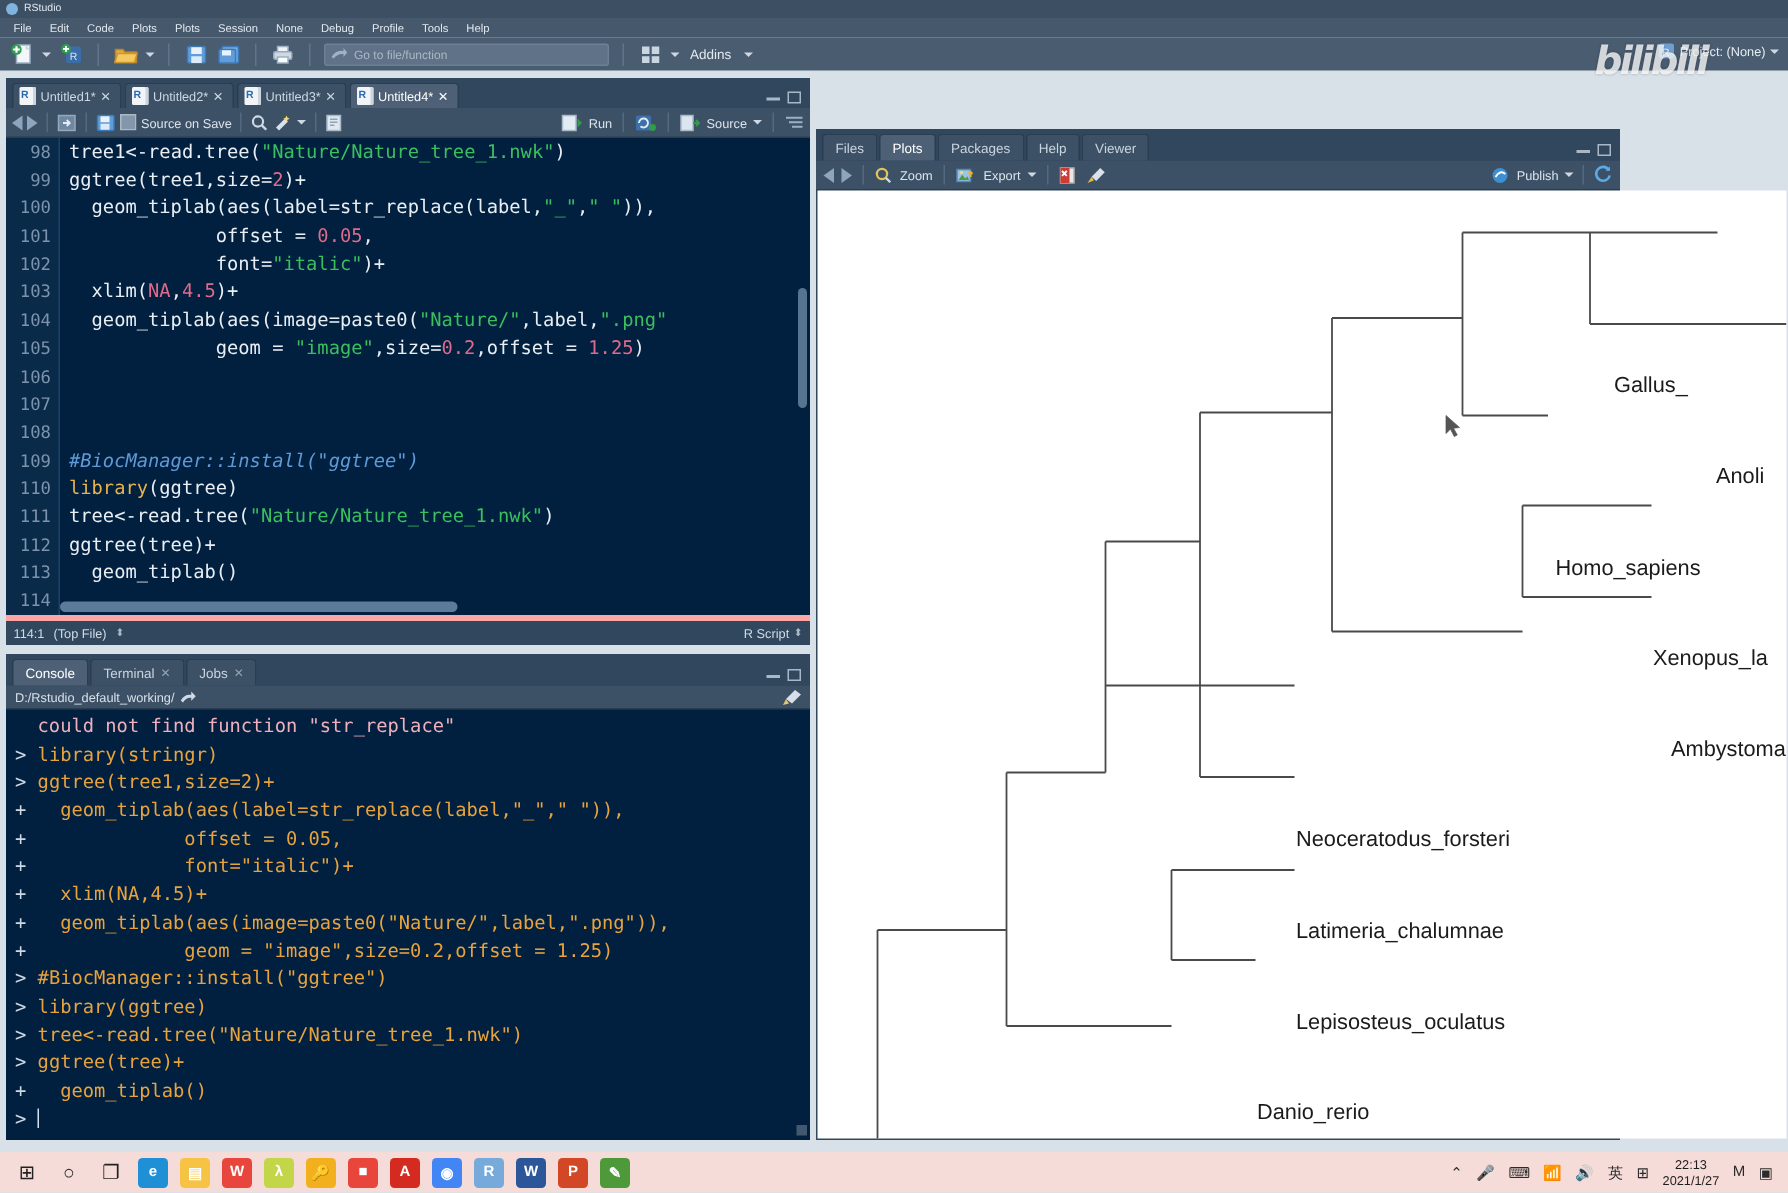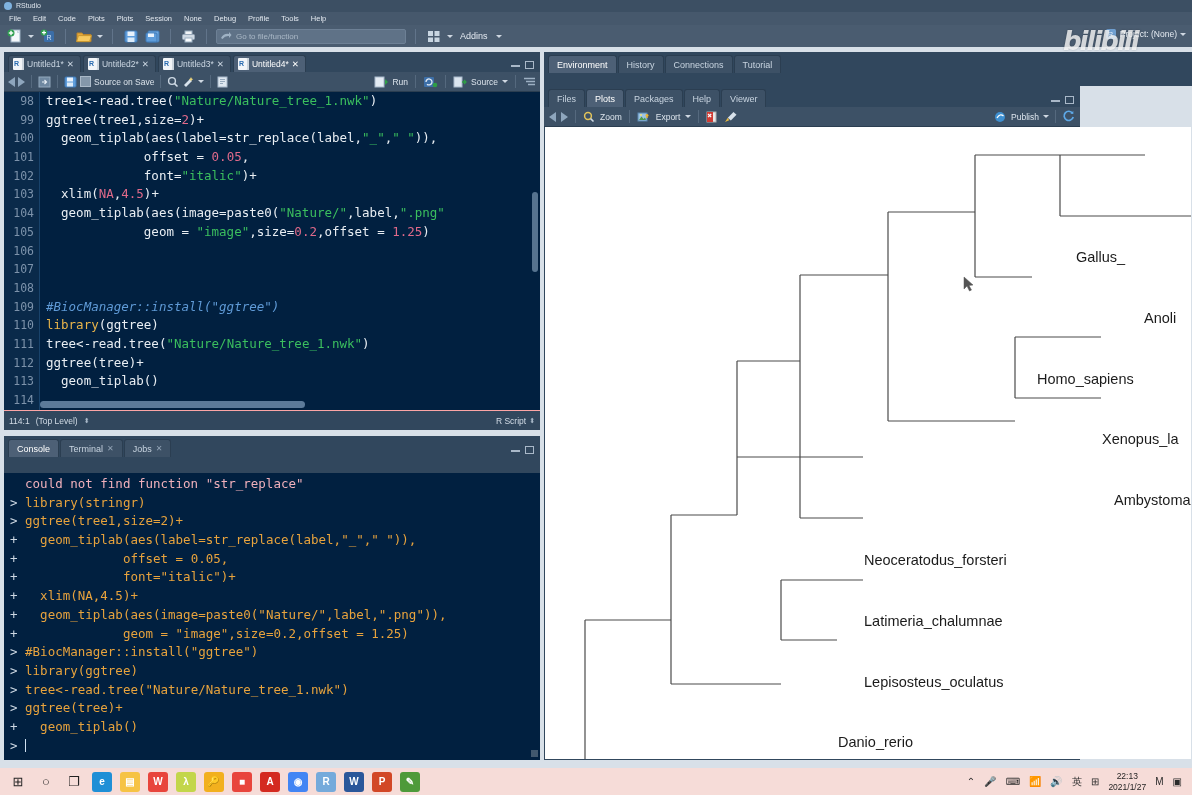--- a/index.html
+++ b/index.html
@@ -133,21 +133,21 @@
     position:absolute; left:36px; bottom:2px; width:498px; height:7px;
   }
   .src-hscroll .thumb { width:265px; height:7px; background:#5c7a99; border-radius:4px; }
   .src-vscroll {
     position:absolute; right:2px; top:100px; width:6px; height:80px;
     background:#56738f; border-radius:4px;
   }
   .src-status {
     position:absolute; left:0; bottom:0; width:536px; height:20px;
     background:#31475d; display:flex; align-items:center; padding:0 5px; gap:6px;
-    border-top:1px solid #fca5a5;
+    border-top:4px solid #fca5a5;
   }
   .ss-lbl { font-size:8.5px; color:#d2dce6; }
   .ss-right { margin-left:auto; display:flex; align-items:center; gap:3px; }
   .updown { font-size:7px; color:#a8b8c8; line-height:7px; }
 
   
   #console { left:4px; top:436px; width:536px; height:324px; }
   .con-path {
     height:16px; background:#3d5166; display:flex; align-items:center;
     padding-left:6px; gap:4px; border-bottom:1px solid #2b3e51;
@@ -409,21 +409,21 @@
       <div class="gutter"></div>
       <div class="code-lines" id="code-lines"><div class="cl"><span class="ln">98</span><span class="ct"><span class="tk-id">tree1</span><span class="tk-op">&lt;-</span><span class="tk-id">read.tree</span><span class="tk-op">(</span><span class="tk-str">"Nature/Nature_tree_1.nwk"</span><span class="tk-op">)</span></span></div><div class="cl"><span class="ln">99</span><span class="ct"><span class="tk-id">ggtree</span><span class="tk-op">(tree1,size=</span><span class="tk-num">2</span><span class="tk-op">)+</span></span></div><div class="cl"><span class="ln">100</span><span class="ct"><span class="tk-op">  geom_tiplab(aes(label=str_replace(label,</span><span class="tk-str">"_"</span><span class="tk-op">,</span><span class="tk-str">" "</span><span class="tk-op">)),</span></span></div><div class="cl"><span class="ln">101</span><span class="ct"><span class="tk-op">             offset = </span><span class="tk-num">0.05</span><span class="tk-op">,</span></span></div><div class="cl"><span class="ln">102</span><span class="ct"><span class="tk-op">             font=</span><span class="tk-str">"italic"</span><span class="tk-op">)+</span></span></div><div class="cl"><span class="ln">103</span><span class="ct"><span class="tk-op">  xlim(</span><span class="tk-num">NA</span><span class="tk-op">,</span><span class="tk-num">4.5</span><span class="tk-op">)+</span></span></div><div class="cl"><span class="ln">104</span><span class="ct"><span class="tk-op">  geom_tiplab(aes(image=paste0(</span><span class="tk-str">"Nature/"</span><span class="tk-op">,label,</span><span class="tk-str">".png"</span></span></div><div class="cl"><span class="ln">105</span><span class="ct"><span class="tk-op">             geom = </span><span class="tk-str">"image"</span><span class="tk-op">,size=</span><span class="tk-num">0.2</span><span class="tk-op">,offset = </span><span class="tk-num">1.25</span><span class="tk-op">)</span></span></div><div class="cl"><span class="ln">106</span><span class="ct"></span></div><div class="cl"><span class="ln">107</span><span class="ct"></span></div><div class="cl"><span class="ln">108</span><span class="ct"></span></div><div class="cl"><span class="ln">109</span><span class="ct"><span class="tk-com">#BiocManager::install("ggtree")</span></span></div><div class="cl"><span class="ln">110</span><span class="ct"><span class="tk-fn">library</span><span class="tk-op">(ggtree)</span></span></div><div class="cl"><span class="ln">111</span><span class="ct"><span class="tk-id">tree</span><span class="tk-op">&lt;-read.tree(</span><span class="tk-str">"Nature/Nature_tree_1.nwk"</span><span class="tk-op">)</span></span></div><div class="cl"><span class="ln">112</span><span class="ct"><span class="tk-op">ggtree(tree)+</span></span></div><div class="cl"><span class="ln">113</span><span class="ct"><span class="tk-op">  geom_tiplab()</span></span></div><div class="cl"><span class="ln">114</span><span class="ct"></span></div></div>
       <div class="src-vscroll"></div>
       <div class="src-hscroll">
         <div class="thumb"></div>
       </div>
     </div>
 
     <div class="src-status">
       <span class="ss-lbl">114:1</span>
-      <span class="ss-lbl">(Top Level)</span>
+      <span class="ss-lbl">(Top File)</span>
       <span class="updown">⬍</span>
       <span class="ss-right">
         <span class="ss-lbl">R Script</span>
         <span class="updown">⬍</span>
       </span>
     </div>
   </div>
 
   <div class="panel" id="console">
     <div class="panel-tabs">
@@ -436,40 +436,34 @@
       </div>
       <div class="ptab">
         <span>Jobs</span>
         <span class="xmark">✕</span>
       </div>
       <div class="win-ctrl">
         <div class="wc-min"></div>
         <div class="wc-max"></div>
       </div>
     </div>
+    <div class="con-path">
+      <span class="p">D:/Rstudio_default_working/</span>
+      <svg width="11" height="10" viewBox="0 0 11 10">
+          <path d="M0.5 7 Q3 2.5 7.5 3.2 L7.5 1 L10.5 4.2 L7.5 7.2 L7.5 5.2 Q4 4.8 2 8.4 Z" fill="#cfdae6"></path>
+        </svg>
+      <svg width="14" height="12" viewBox="0 0 14 12" style="margin-left:auto;margin-right:5px">
+          <path d="M9 1 L13 4 L7 10 L3 7 Z" fill="#d6dfe9"></path>
+          <path d="M3 7 L1 11 L5 10" fill="#e8c36a"></path>
+        </svg>
+    </div>
     <div class="con-body" id="con-body"><div class="con-line"><span class="con-err">  could not find function "str_replace"</span></div><div class="con-line"><span class="con-prompt">&gt; </span><span class="con-cmd">library(stringr)</span></div><div class="con-line"><span class="con-prompt">&gt; </span><span class="con-cmd">ggtree(tree1,size=2)+</span></div><div class="con-line"><span class="con-prompt">+ </span><span class="con-cmd">  geom_tiplab(aes(label=str_replace(label,"_"," ")),</span></div><div class="con-line"><span class="con-prompt">+ </span><span class="con-cmd">             offset = 0.05,</span></div><div class="con-line"><span class="con-prompt">+ </span><span class="con-cmd">             font="italic")+</span></div><div class="con-line"><span class="con-prompt">+ </span><span class="con-cmd">  xlim(NA,4.5)+</span></div><div class="con-line"><span class="con-prompt">+ </span><span class="con-cmd">  geom_tiplab(aes(image=paste0("Nature/",label,".png")),</span></div><div class="con-line"><span class="con-prompt">+ </span><span class="con-cmd">             geom = "image",size=0.2,offset = 1.25)</span></div><div class="con-line"><span class="con-prompt">&gt; </span><span class="con-cmd">#BiocManager::install("ggtree")</span></div><div class="con-line"><span class="con-prompt">&gt; </span><span class="con-cmd">library(ggtree)</span></div><div class="con-line"><span class="con-prompt">&gt; </span><span class="con-cmd">tree&lt;-read.tree("Nature/Nature_tree_1.nwk")</span></div><div class="con-line"><span class="con-prompt">&gt; </span><span class="con-cmd">ggtree(tree)+</span></div><div class="con-line"><span class="con-prompt">+ </span><span class="con-cmd">  geom_tiplab()</span></div><div class="con-line"><span class="con-prompt">&gt; </span><span class="caret-blink"></span></div></div>
     <div class="con-vscroll"></div>
   </div>
 
-  <div class="panel" id="envpanel">
-    <div class="panel-tabs">
-      <div class="ptab active">
-        <span>Environment</span>
-      </div>
-      <div class="ptab">
-        <span>History</span>
-      </div>
-      <div class="ptab">
-        <span>Connections</span>
-      </div>
-      <div class="ptab">
-        <span>Tutorial</span>
-      </div>
-    </div>
-  </div>
 
   <div class="panel" id="plotpanel">
     <div class="panel-tabs">
       <div class="ptab">
         <span>Files</span>
       </div>
       <div class="ptab active">
         <span>Plots</span>
       </div>
       <div class="ptab">

